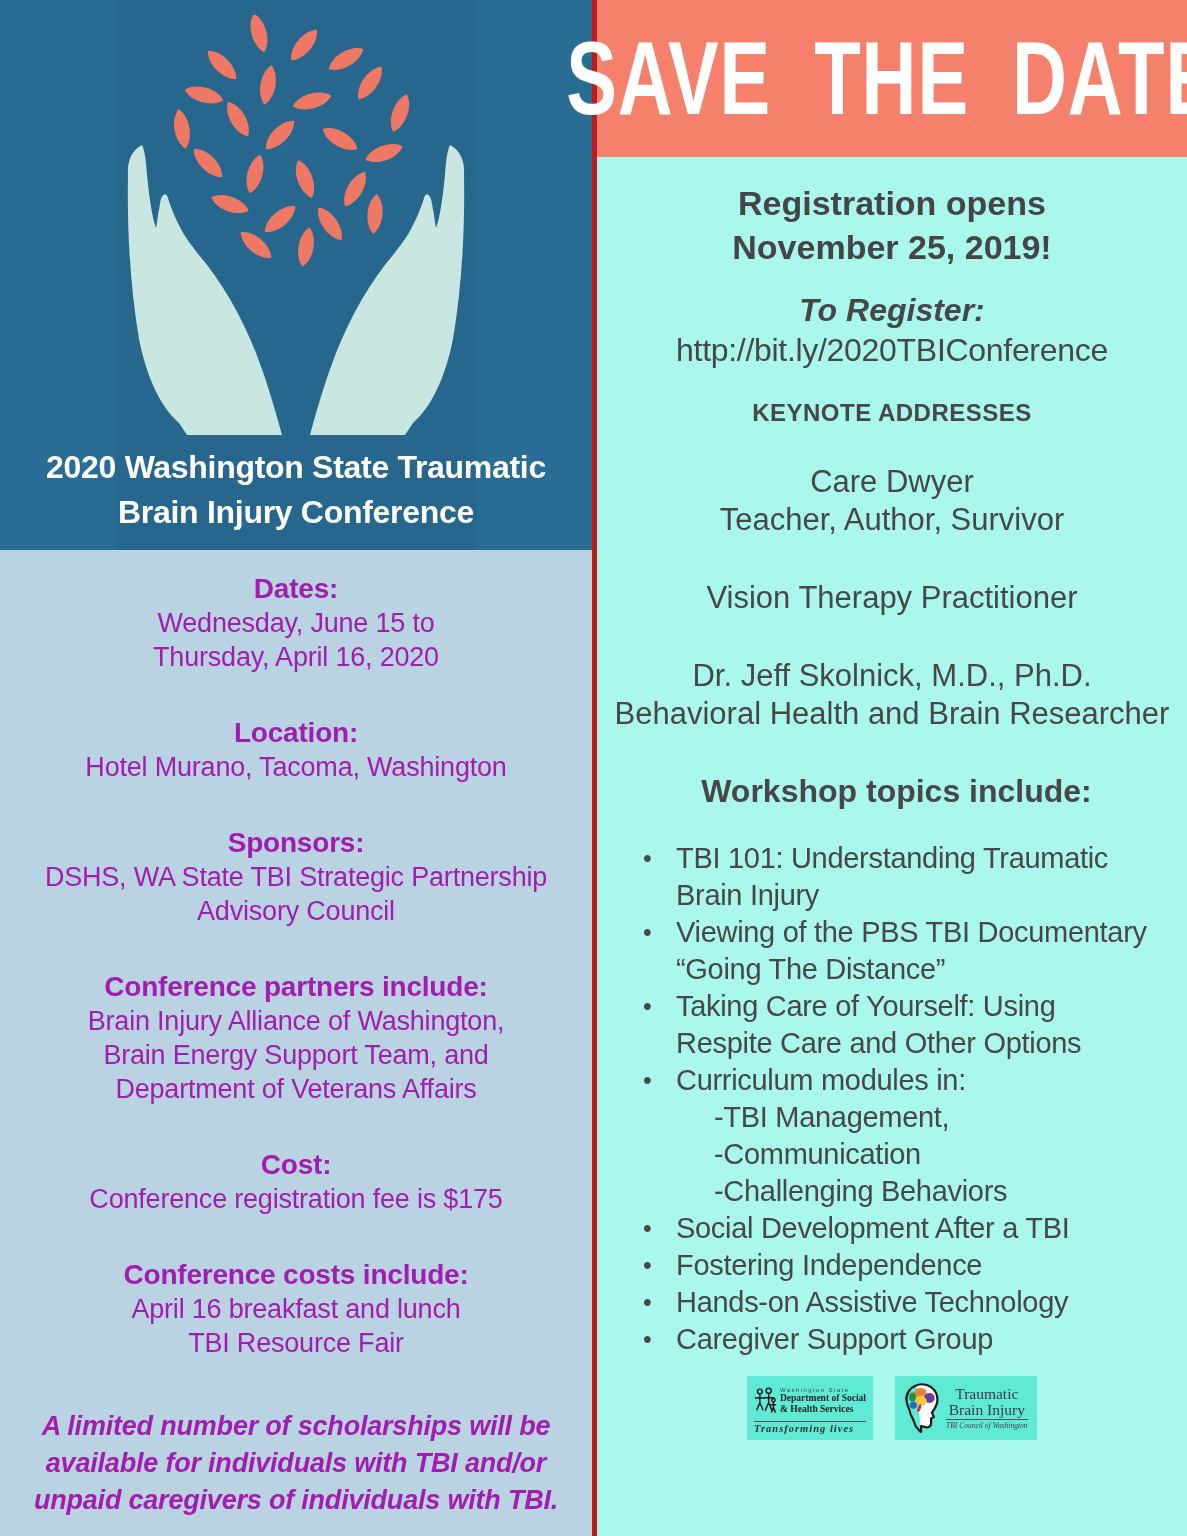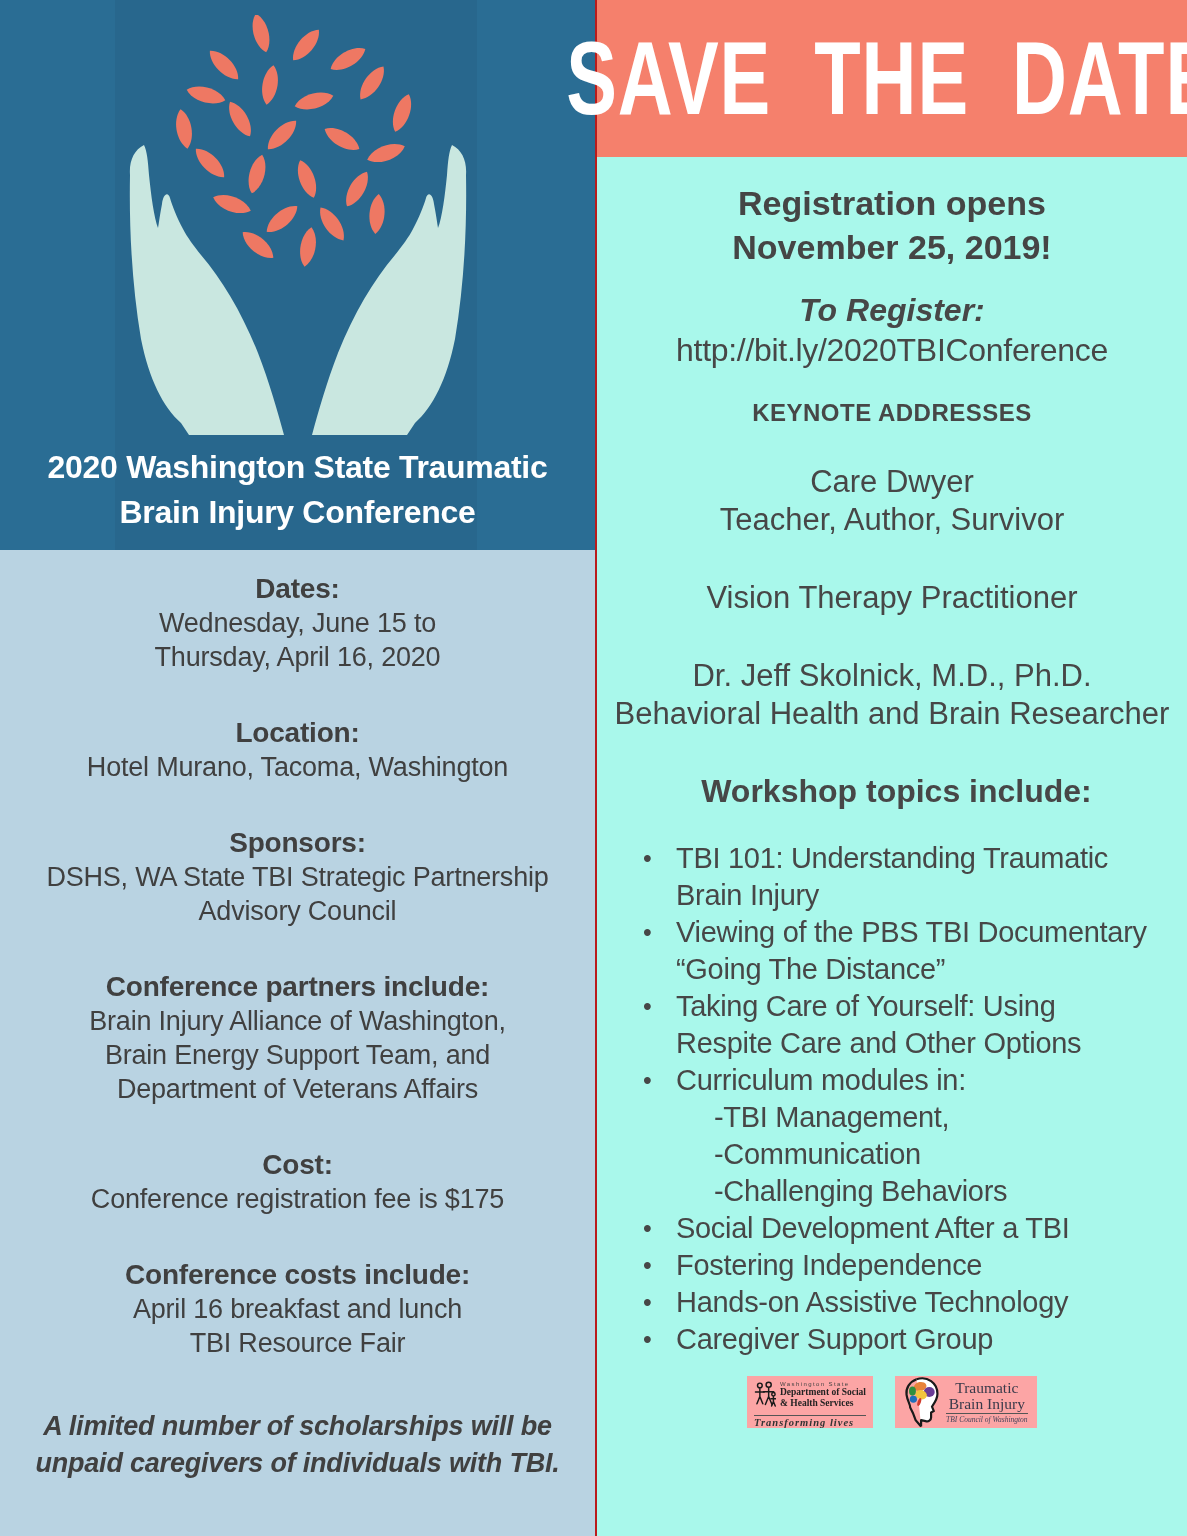--- a/index.html
+++ b/index.html
@@ -7,41 +7,41 @@
     position:relative;
     width:1187px;height:1536px;
     display:flex;
     font-family:"Liberation Sans","DejaVu Sans",sans-serif;
     overflow:hidden;
   }
   
   .col-left{
     width:716px;box-sizing:border-box;
     display:flex;flex-direction:column;
-    border-right:2px solid #b91c1c;
+    border-right:5px solid #b91c1c;
   }
   .panel-top{
     height:550px;flex:none;
     background:#2a6d94;
     position:relative;
   }
   .inner-shade{
     position:absolute;left:115px;top:0;width:362px;height:550px;
     background:rgba(8,35,55,0.07);
   }
   .logo-wrap{position:relative;padding-top:15px;text-align:center;}
   .title{
     position:relative;
     margin-top:6px;text-align:center;
     color:#ffffff;font-weight:bold;
     font-size:32px;line-height:45px;letter-spacing:-0.3px;
   }
   .panel-bottom{
     flex:1;background:#b9d3e2;
-    text-align:center;color:#404040;
+    text-align:center;color:#a21caf;
     padding-top:22px;
     font-size:27px;line-height:34px;letter-spacing:-0.2px;
   }
   .section{margin-bottom:42px;}
   .section .h{font-weight:bold;font-size:28px;}
   .note{
     margin-top:48px;
     font-style:italic;font-weight:bold;
     font-size:27px;line-height:37px;
   }
@@ -75,21 +75,21 @@
     padding-left:46px;
     font-size:29px;line-height:37px;letter-spacing:-0.3px;
   }
   .bullet{display:flex;}
   .dot{width:33px;flex:none;font-size:25px;}
   .bline{display:block;white-space:nowrap;}
   .sub{padding-left:38px;}
   
   .logos{margin-top:18px;display:flex;justify-content:center;gap:22px;align-items:flex-start;}
   .logo-card{
-    background:#fca5a5;height:52px;box-sizing:border-box;
+    background:#5eead4;height:64px;box-sizing:border-box;
     display:flex;flex-direction:column;justify-content:center;
     padding:20px 7px;text-align:left;
     font-family:"Liberation Serif","DejaVu Serif",serif;color:#222;
   }
   .dshs-card{width:126px;}
   .tbi-card{width:142px;}
   .card-row{display:flex;align-items:center;gap:4px;}
   .dshs-small{font-size:6px;letter-spacing:1.4px;color:#444;white-space:nowrap;font-family:"Liberation Sans",sans-serif;}
   .dshs-org{font-size:9.5px;font-weight:bold;line-height:10.5px;white-space:nowrap;}
   .card-rule{border-top:1px solid #555;margin:2px 0 1px 0;}
@@ -186,20 +186,21 @@
         <div class="h">Cost:</div>
         <div>Conference registration fee is $175</div>
       </div>
       <div class="section">
         <div class="h">Conference costs include:</div>
         <div>April 16 breakfast and lunch</div>
         <div>TBI Resource Fair</div>
       </div>
       <div class="note">
         <div>A limited number of scholarships will be</div>
+        <div>available for individuals with TBI and/or</div>
         <div>unpaid caregivers of individuals with TBI.</div>
       </div>
     </div>
   </div>
 
   <div class="col-right">
     <div class="banner">
       <span>SAVE THE DATE</span>
     </div>
 

